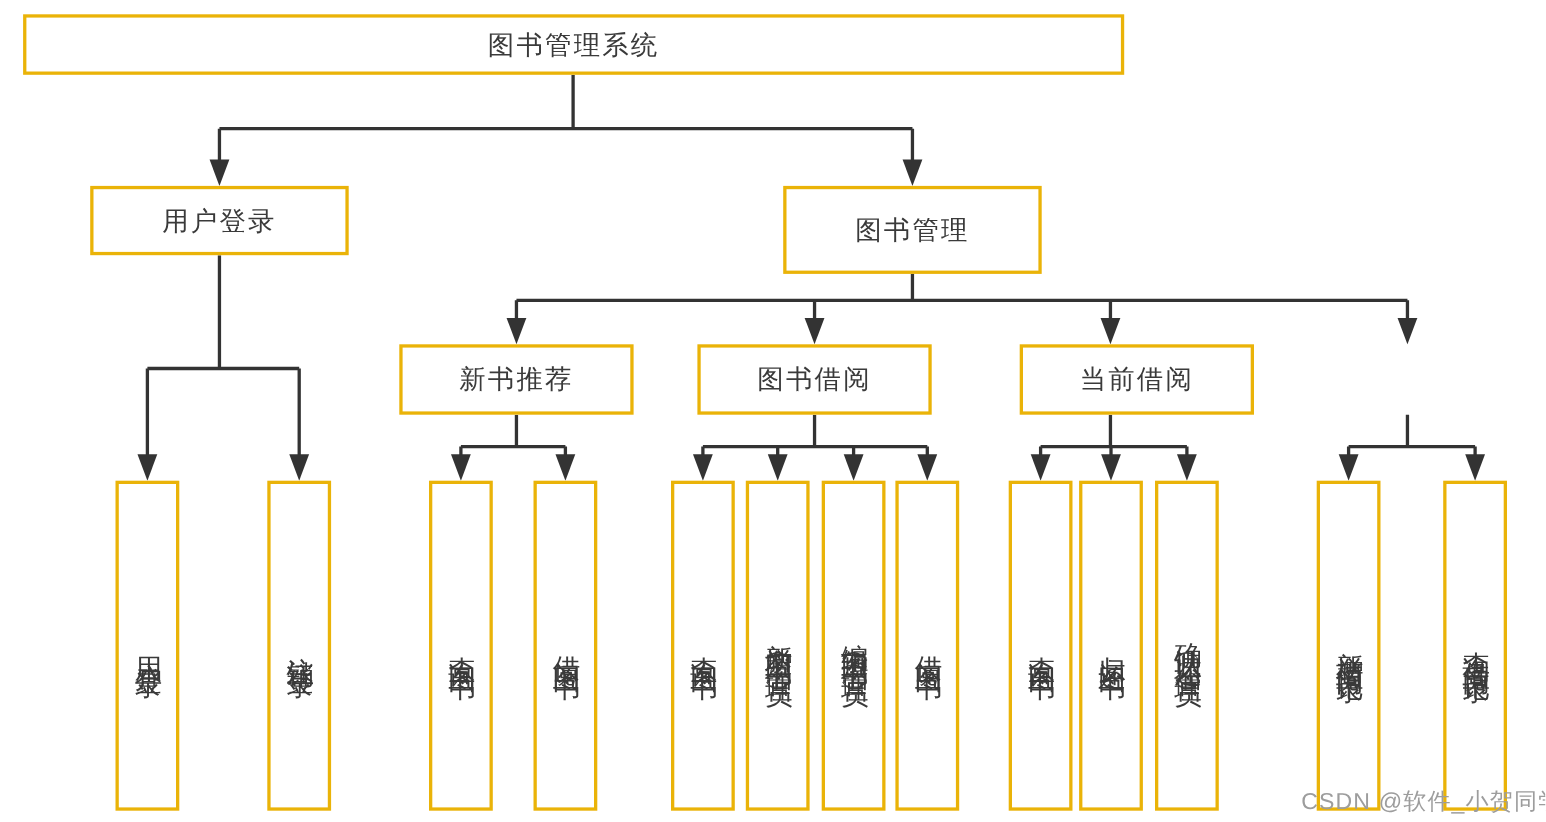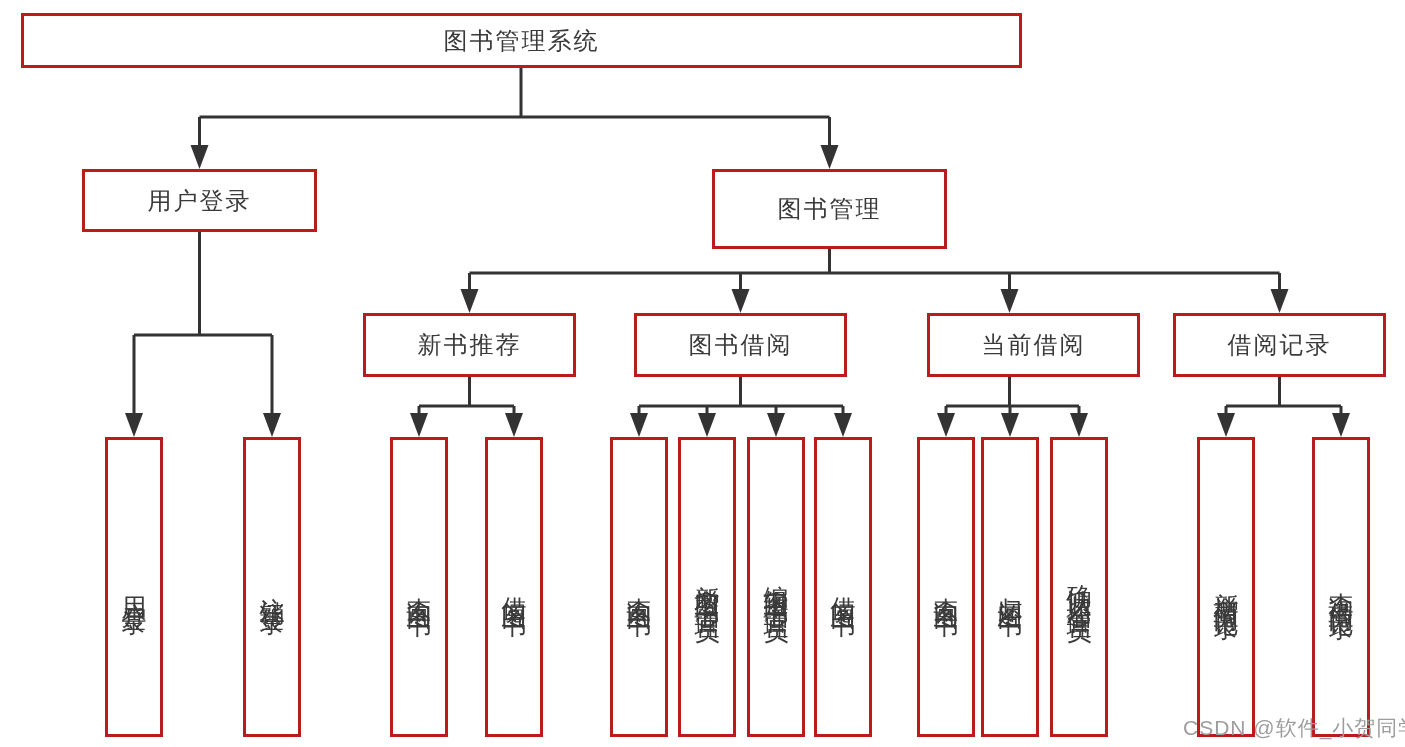--- a/index.html
+++ b/index.html
@@ -18,21 +18,21 @@
   .connectors {
     position: absolute;
     left: 0;
     top: 0;
     width: 1405px;
     height: 747px;
   }
   .node {
     position: absolute;
     box-sizing: border-box;
-    border: 3px solid #b91c1c;
+    border: 3px solid #eab308;
     background: #ffffff;
     display: flex;
     align-items: center;
     justify-content: center;
     color: #3a3a3a;
     font-size: 24px;
     letter-spacing: 2px;
     white-space: nowrap;
   }
   .node.root   { left: 21px;  top: 13px;  width: 1001px; height: 55px; }
@@ -114,21 +114,20 @@
   </svg>
 
   <div class="node root">图书管理系统</div>
 
   <div class="node l2a">用户登录</div>
   <div class="node l2b">图书管理</div>
 
   <div class="node l3 l3a">新书推荐</div>
   <div class="node l3 l3b">图书借阅</div>
   <div class="node l3 l3c">当前借阅</div>
-  <div class="node l3 l3d">借阅记录</div>
 
   <div class="node leaf leaf1">用户登录</div>
   <div class="node leaf leaf2">注销登录</div>
   <div class="node leaf leaf3">查询图书</div>
   <div class="node leaf leaf4">借阅图书</div>
   <div class="node leaf leaf5">查询图书</div>
   <div class="node leaf leaf6">新增图书（管理员）</div>
   <div class="node leaf leaf7">编辑图书（管理员）</div>
   <div class="node leaf leaf8">借阅图书</div>
   <div class="node leaf leaf9">查询图书</div>

